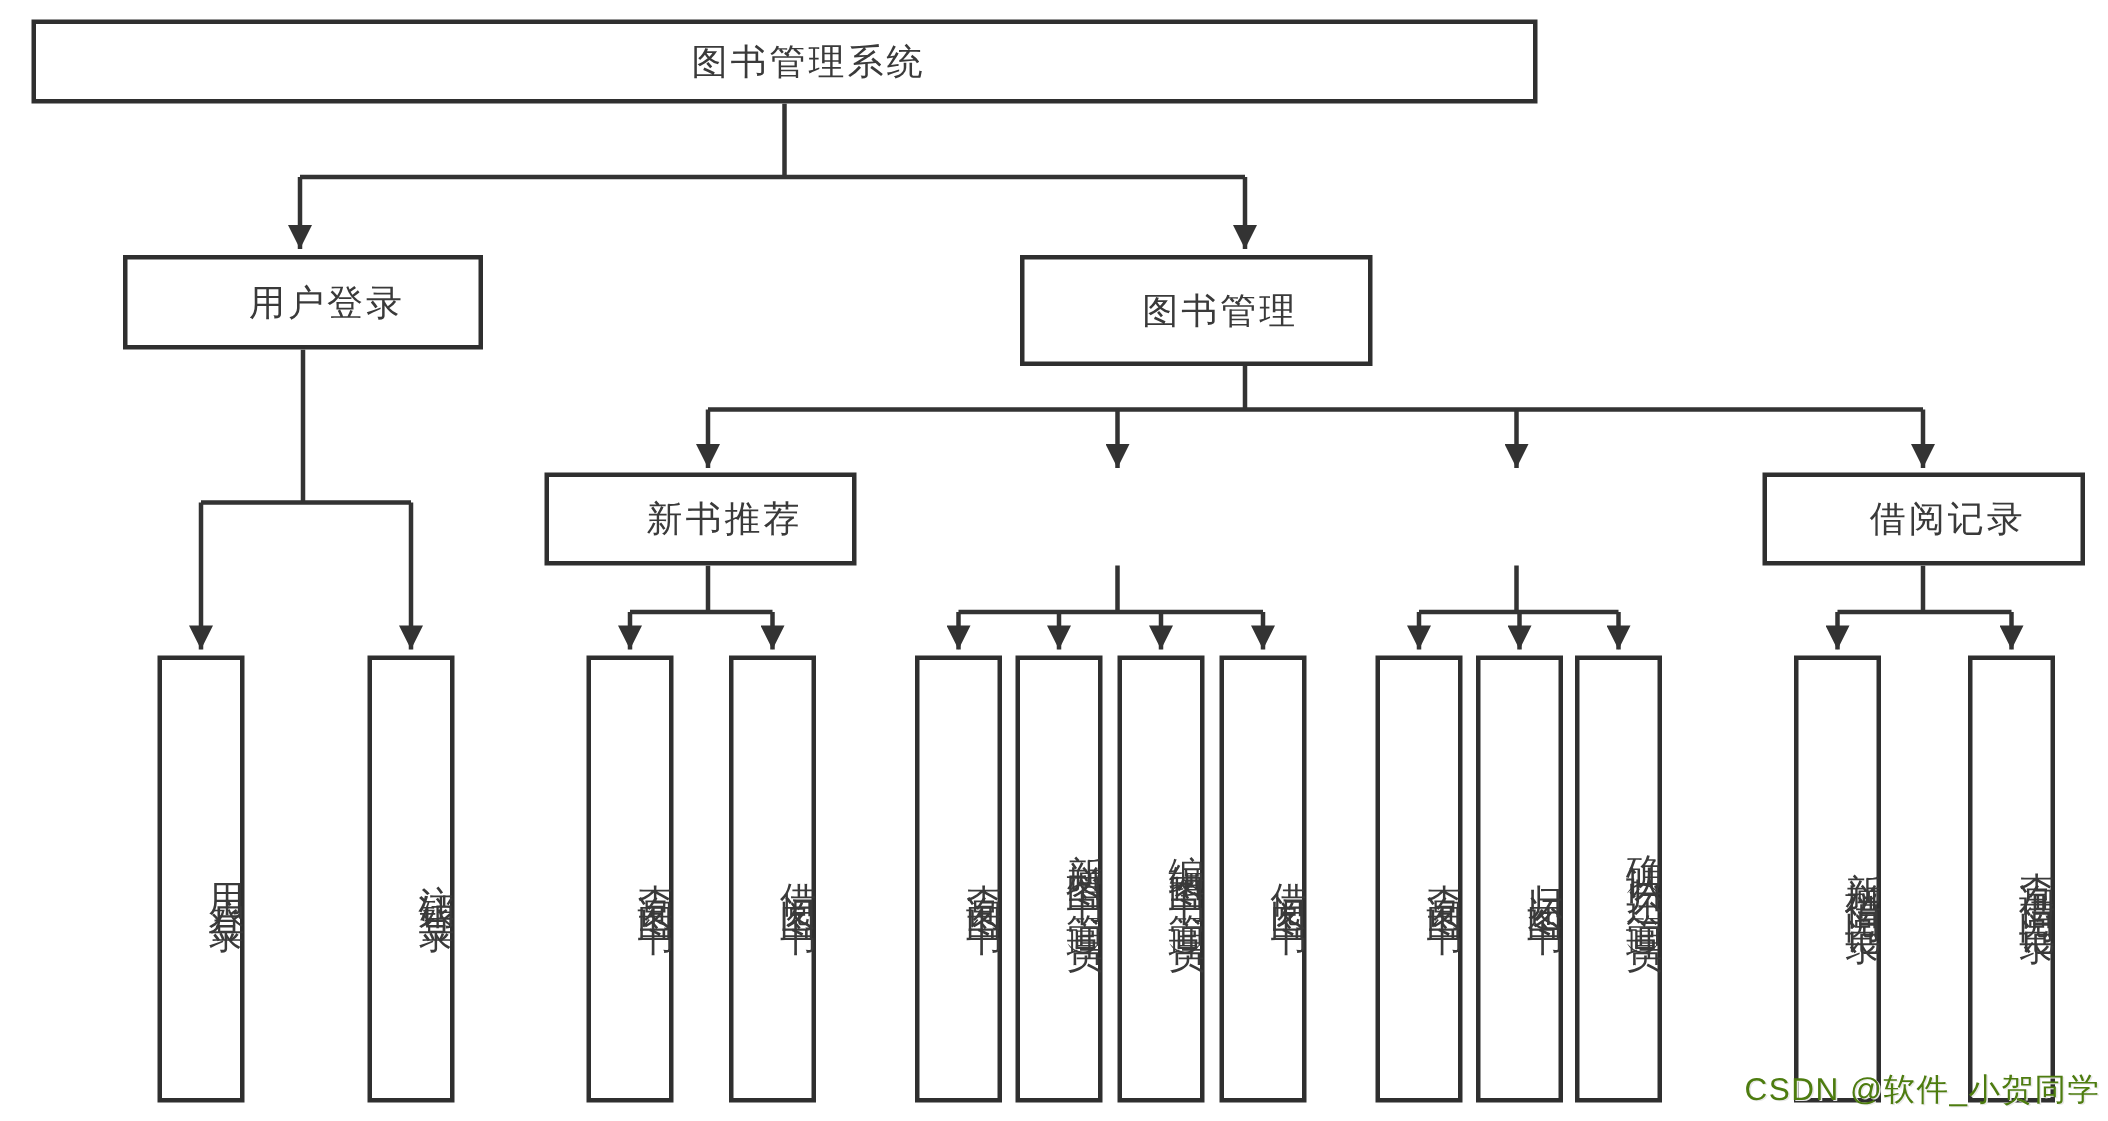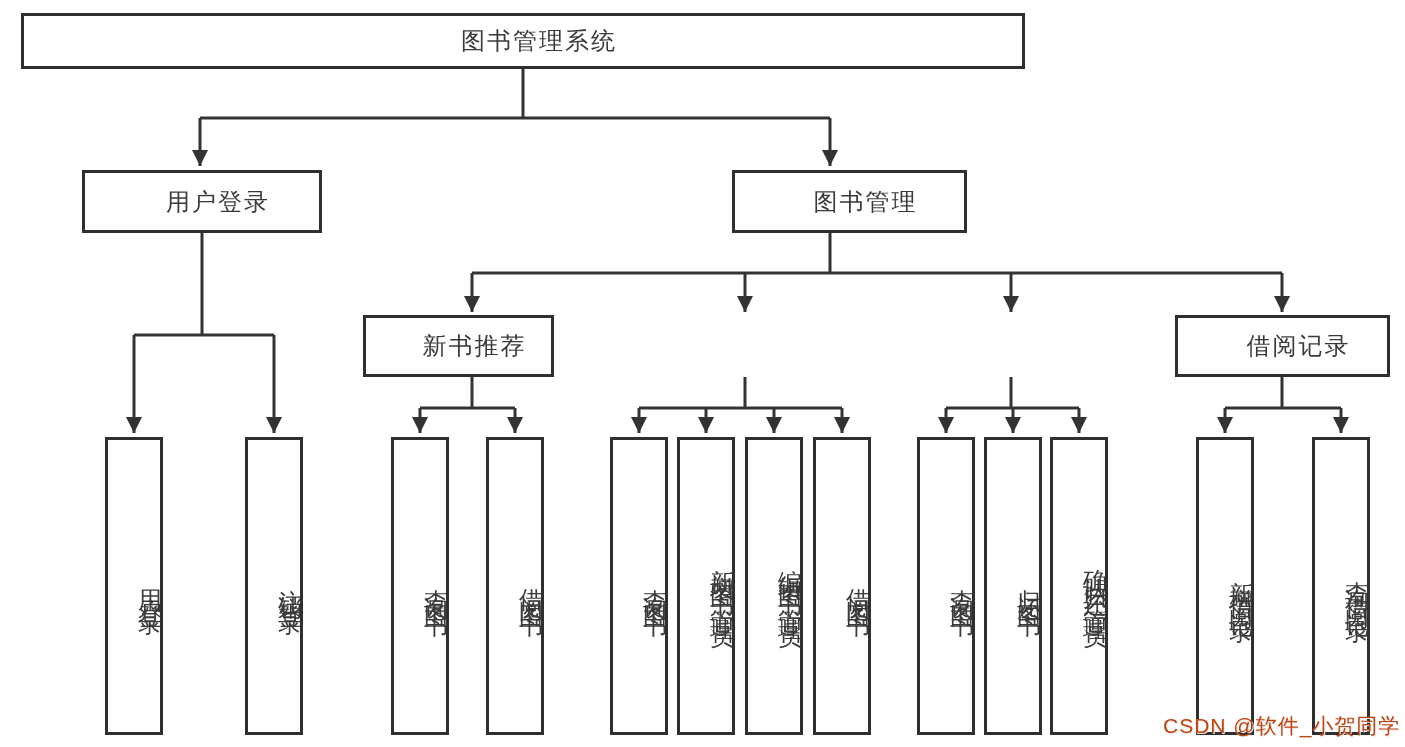--- a/index.html
+++ b/index.html
@@ -16,21 +16,21 @@
     display:flex;align-items:center;justify-content:center;padding-left:32px;
   }
   .box.h span{font-size:24px;letter-spacing:2px;white-space:nowrap;}
   .box.v span{
     writing-mode:vertical-rl;
     font-size:24px;letter-spacing:8px;line-height:1;white-space:nowrap;
   }
   .title span{font-size:24px;letter-spacing:1px;}
   .watermark{
     position:absolute;left:1163px;top:712px;width:240px;
-    font-size:21px;color:#c2410c;letter-spacing:1px;white-space:nowrap;
+    font-size:21px;color:#4d7c0f;letter-spacing:1px;white-space:nowrap;
     text-shadow:1px 1px 0 #e8e8e8;
   }
 </style>
 </head>
 <body>
 
 <div id="stage">
 
   <svg class="connectors" viewBox="0 0 1405 747" xmlns="http://www.w3.org/2000/svg">
     <defs>
@@ -75,25 +75,25 @@
     </g>
   </svg>
 
   <div class="box h title" style="left:21px;top:13px;width:1004px;height:56px">
     <span>图书管理系统</span>
   </div>
 
   <div class="box h" style="left:82px;top:170px;width:240px;height:63px">
     <span>用户登录</span>
   </div>
-  <div class="box h" style="left:732px;top:170px;width:235px;height:63px">
+  <div class="box h" style="left:680px;top:170px;width:235px;height:74px">
     <span>图书管理</span>
   </div>
 
-  <div class="box h" style="left:363px;top:315px;width:191px;height:62px">
+  <div class="box h" style="left:363px;top:315px;width:208px;height:62px">
     <span>新书推荐</span>
   </div>
   <div class="box h" style="left:1175px;top:315px;width:215px;height:62px">
     <span>借阅记录</span>
   </div>
 
   <div class="box v" style="left:105px;top:437px;width:58px;height:298px">
     <span>用户登录</span>
   </div>
   <div class="box v" style="left:245px;top:437px;width:58px;height:298px">

